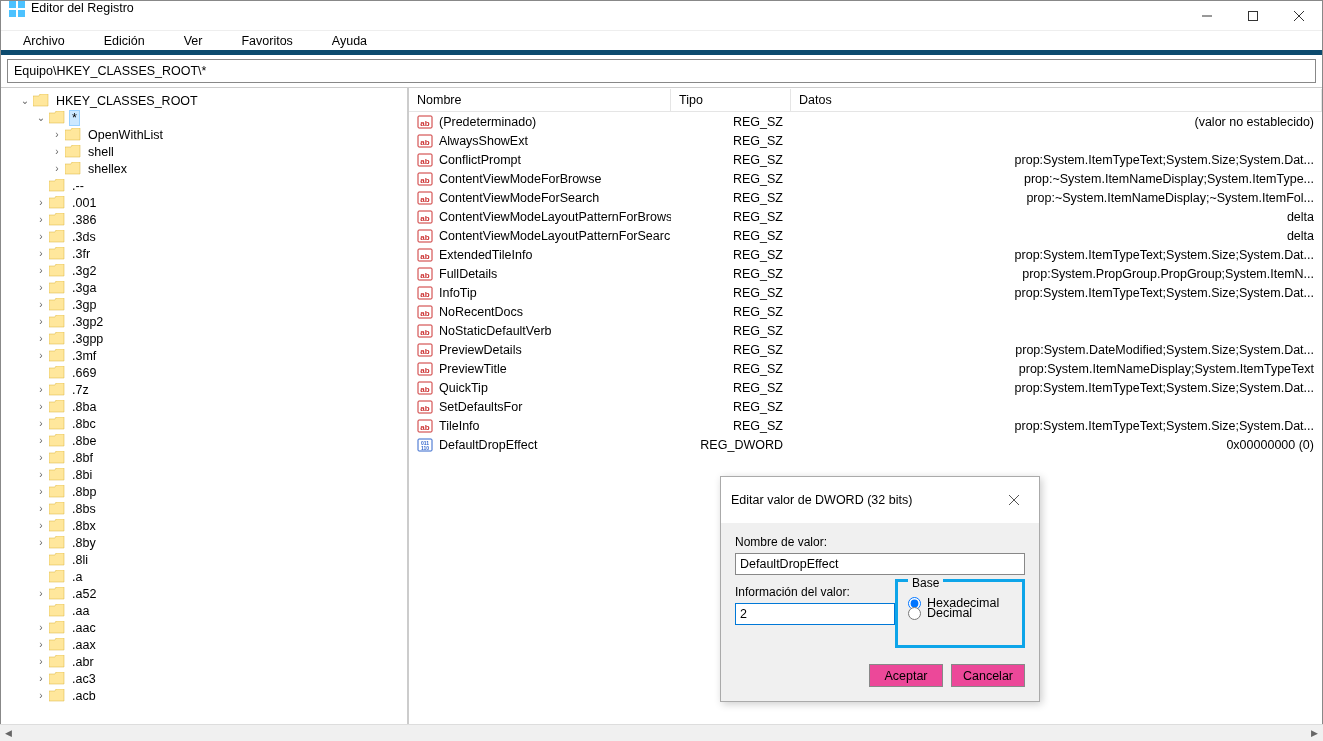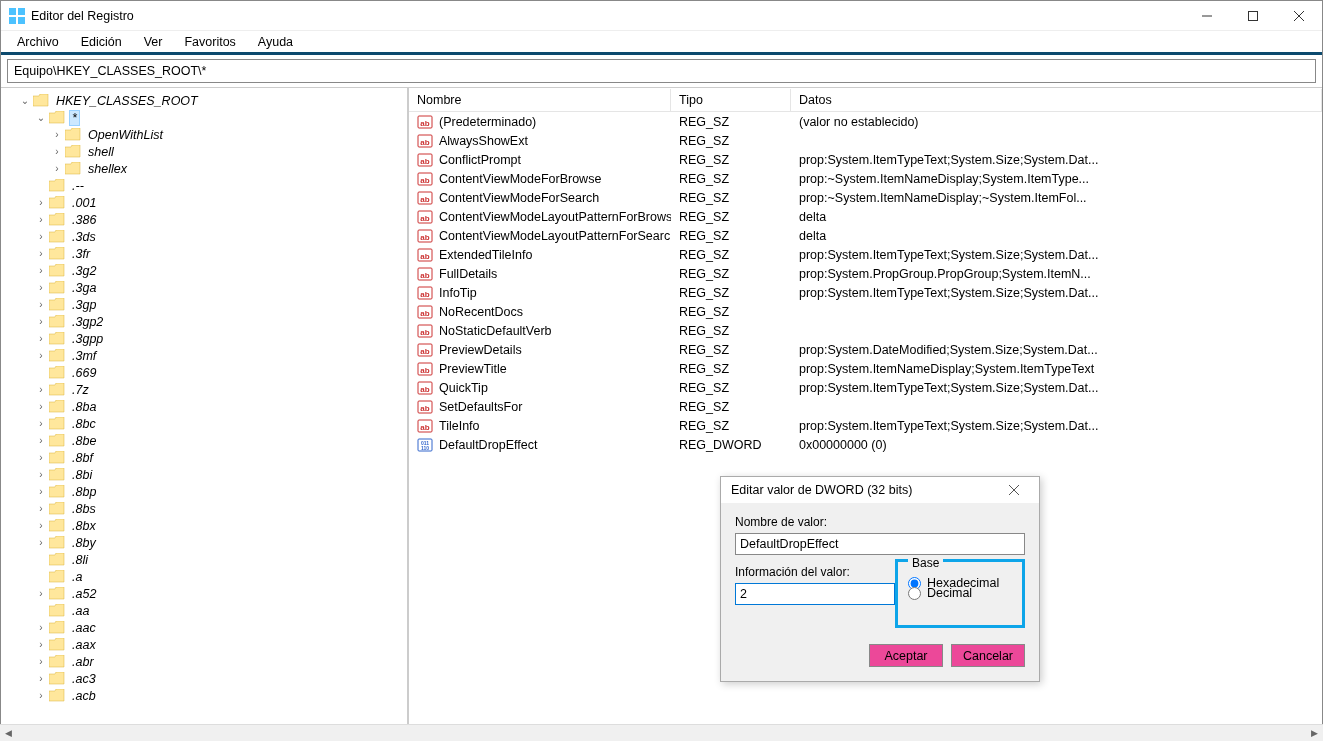--- a/index.html
+++ b/index.html
@@ -1,46 +1,46 @@
 <!DOCTYPE html>
 <html><head>
 <meta charset="utf-8">
 <style>
   * { box-sizing: border-box; font-family: "Segoe UI", Tahoma, sans-serif; }
   body { margin:0; padding:0; background:#fff; overflow:hidden; width:1323px; height:741px; position:relative; font-size:12.5px; color:#000;}
   .window { width:1323px; height:741px; border:1px solid #888; display:flex; flex-direction:column; background:#fff;}
-  .titlebar { height:30px; display:flex; align-items:center; background:#fff; border-bottom:1px solid #eee;}
+  .titlebar { height:30px; display:flex; background:#fff; border-bottom:1px solid #eee;}
   .titlebar .app-icon { width:16px; height:16px; margin:0 6px 0 8px; display:inline-block;}
   .titlebar .title { flex:1; font-size:12.5px; color:#000;}
   .win-btn { width:46px; height:30px; display:flex; align-items:center; justify-content:center; color:#333;}
-  .menubar { height:24px; display:flex; align-items:center; padding:0 6px; gap:2px; border-bottom:3px solid #0c4a6e;}
+  .menubar { height:24px; display:flex; align-items:center; padding:0 12px; gap:19px; border-bottom:5px solid #0c4a6e;}
   .menubar span { padding:2px 10px;}
   .addr { height:24px; border:1px solid #888; margin:4px 6px; padding:2px 6px; font-size:12.5px; display:flex; align-items:center;text-align:right;}
   .content { flex:1; display:flex; border-top:1px solid #ccc; min-height:0; }
   .tree { width:408px; border-right:2px solid #ccc; overflow:auto; position:relative; padding-top:4px;}
   .tree-row { display:flex; align-items:center; height:17px; white-space:nowrap;}
   .tw { display:inline-block; width:16px; text-align:center; color:#666; font-size:10px; user-select:none;}
   .twe { display:inline-block; width:16px;}
   .fld { width:16px; height:13px; display:inline-block; margin-right:4px;}
-  .tree-row .lbl { padding:1px 3px;font-style:italic;}
+  .tree-row .lbl { padding:1px 3px;}
   .tree-row.selected .lbl { background:#cce8ff; border:1px solid #99d1ff; padding:0px 2px;}
   .list { flex:1; overflow:auto; position:relative;}
   .list-header { display:flex; height:24px; align-items:center; border-bottom:1px solid #e5e5e5;}
   .list-header .col { padding:4px 8px; border-right:1px solid #e5e5e5; font-weight:400;}
-  .list-body .row { display:flex; height:19px; align-items:center;}
+  .list-body .row { display:flex; height:19px; align-items:center;text-align:right;}
   .list-body .row .cell { padding:0 8px; white-space:nowrap; overflow:hidden; text-overflow:ellipsis;}
   .c-name { width:262px; display:flex; align-items:center;}
   .c-type { width:120px;}
   .c-data { flex:1;}
   .val-icon { width:16px; height:16px; margin-right:6px; flex-shrink:0;}
   .scrollbar-bottom { position:absolute; bottom:0; left:0; right:0; height:17px; background:#f0f0f0; border-top:1px solid #ddd; display:flex; align-items:center;}
   .sb-arrow { width:17px; height:17px; display:flex; align-items:center; justify-content:center; color:#666; font-size:9px;}
   
   .dialog { position:absolute; left:720px; top:476px; width:320px; background:#f0f0f0; border:1px solid #aaa; box-shadow:2px 2px 8px rgba(0,0,0,0.2);}
-  .dlg-title { height:26px; display:flex; align-items:center; padding:0 10px; background:#fff; font-size:12.5px;gap:15px;}
+  .dlg-title { height:46px; display:flex; align-items:center; padding:0 10px; background:#fff; font-size:12.5px;gap:15px;}
   .dlg-title .t { flex:1;}
   .dlg-close { width:30px; height:30px; display:flex; align-items:center; justify-content:center; color:#555;}
   .dlg-body { padding:12px 14px 14px;}
   .dlg-label { font-size:12px; margin-bottom:4px;}
   .dlg-input { width:100%; height:22px; border:1px solid #888; background:#fff; padding:2px 4px; font-size:12.5px; margin-bottom:10px;}
   .dlg-input.focus { border:1px solid #0078d7;}
   .dlg-row { display:flex; }
   .dlg-col { display:flex; flex-direction:column;}
   .fieldset { border:3px solid #0ea5e9; padding:6px 10px 23px; margin-top:-6px;}
   .fieldset .legend { font-size:12px; position:relative; top:-12px; background:#f0f0f0; padding:0 4px; display:inline-block;}

